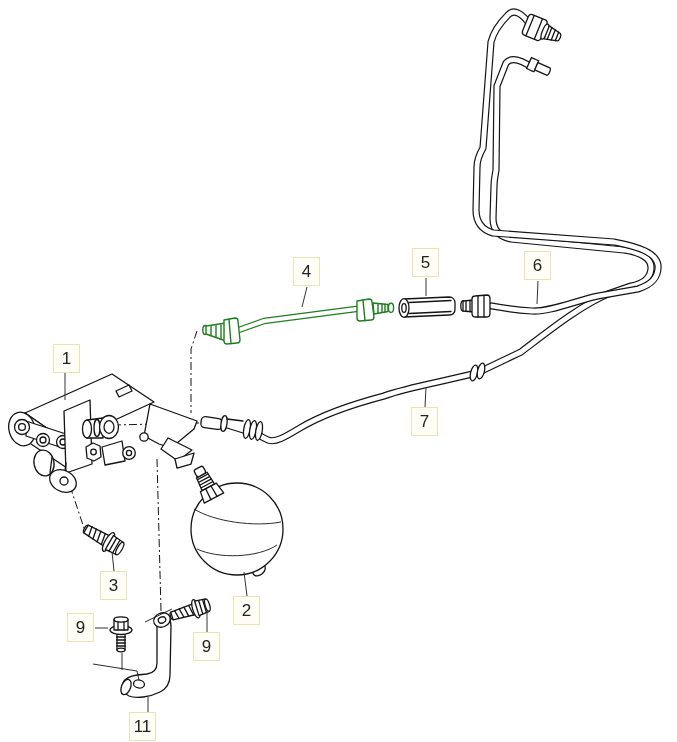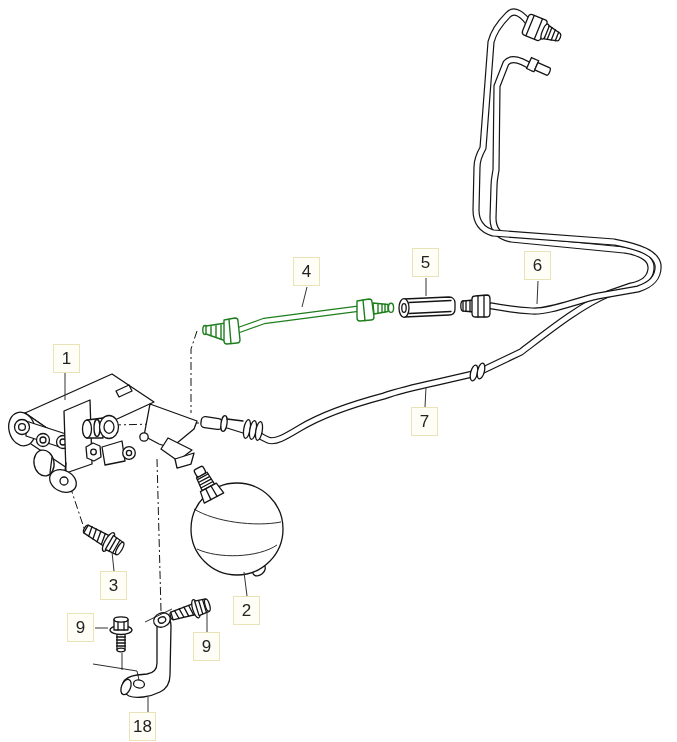--- a/index.html
+++ b/index.html
@@ -243,15 +243,15 @@
 
 <div class="callout" style="left:53px;top:344px">1</div>
 <div class="callout" style="left:233px;top:596px">2</div>
 <div class="callout" style="left:100px;top:571px">3</div>
 <div class="callout" style="left:293px;top:257px">4</div>
 <div class="callout" style="left:412px;top:248px">5</div>
 <div class="callout" style="left:524px;top:251px">6</div>
 <div class="callout" style="left:411px;top:407px">7</div>
 <div class="callout" style="left:67px;top:613px">9</div>
 <div class="callout" style="left:193px;top:632px">9</div>
-<div class="callout" style="left:129px;top:712px">18</div>
+<div class="callout" style="left:129px;top:712px">11</div>
 
 </div>
 
 </body></html>

